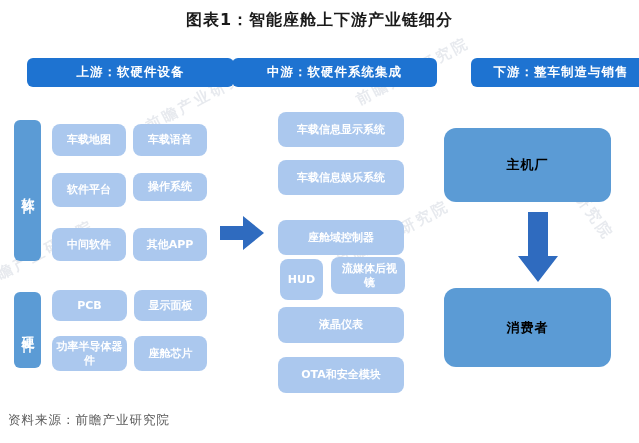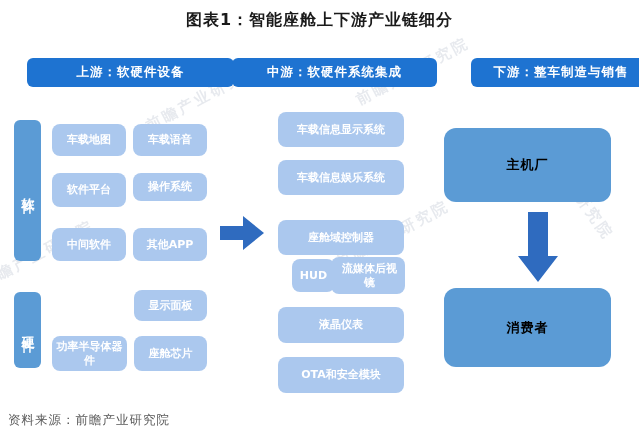--- a/index.html
+++ b/index.html
@@ -77,34 +77,35 @@
 
   <div class="vbar" style="top:120px;height:141px;">软件</div>
   <div class="lite" style="left:52px;top:124px;width:74px;height:32px;">车载地图</div>
   <div class="lite" style="left:133px;top:124px;width:74px;height:32px;">车载语音</div>
   <div class="lite" style="left:52px;top:173px;width:74px;height:34px;">软件平台</div>
   <div class="lite" style="left:133px;top:173px;width:74px;height:28px;">操作系统</div>
   <div class="lite" style="left:52px;top:228px;width:74px;height:33px;">中间软件</div>
   <div class="lite" style="left:133px;top:228px;width:74px;height:33px;">其他APP</div>
 
   <div class="vbar" style="top:292px;height:76px;">硬件</div>
+  <div class="lite" style="left:52px;top:290px;width:75px;height:31px;">PCB</div>
   <div class="lite" style="left:134px;top:290px;width:73px;height:31px;">显示面板</div>
   <div class="lite" style="left:52px;top:336px;width:75px;height:35px;">功率半导体器件</div>
   <div class="lite" style="left:134px;top:336px;width:73px;height:35px;">座舱芯片</div>
 
   <div class="arrow" style="left:220px;top:215px;">
     <svg width="44" height="36" viewBox="0 0 44 36">
       <polygon points="0,11 23,11 23,1 44,18 23,35 23,25 0,25" fill="#2F6BBF"></polygon>
     </svg>
   </div>
 
   <div class="lite" style="left:278px;top:112px;width:126px;height:35px;">车载信息显示系统</div>
   <div class="lite" style="left:278px;top:160px;width:126px;height:35px;">车载信息娱乐系统</div>
   <div class="lite" style="left:278px;top:220px;width:126px;height:35px;">座舱域控制器</div>
-  <div class="lite" style="left:292px;top:259px;width:43px;height:33px;">HUD</div>
+  <div class="lite" style="left:280px;top:259px;width:43px;height:41px;">HUD</div>
   <div class="lite" style="left:331px;top:257px;width:74px;height:37px;padding-left:6px;">流媒体后视镜</div>
   <div class="lite" style="left:278px;top:307px;width:126px;height:36px;">液晶仪表</div>
   <div class="lite" style="left:278px;top:357px;width:126px;height:36px;">OTA和安全模块</div>
 
   <div class="big" style="top:128px;height:74px;">主机厂</div>
   <div class="arrow" style="left:518px;top:212px;">
     <svg width="40" height="70" viewBox="0 0 40 70">
       <polygon points="10,0 30,0 30,44 40,44 20,70 0,44 10,44" fill="#2F6BBF"></polygon>
     </svg>
   </div>

